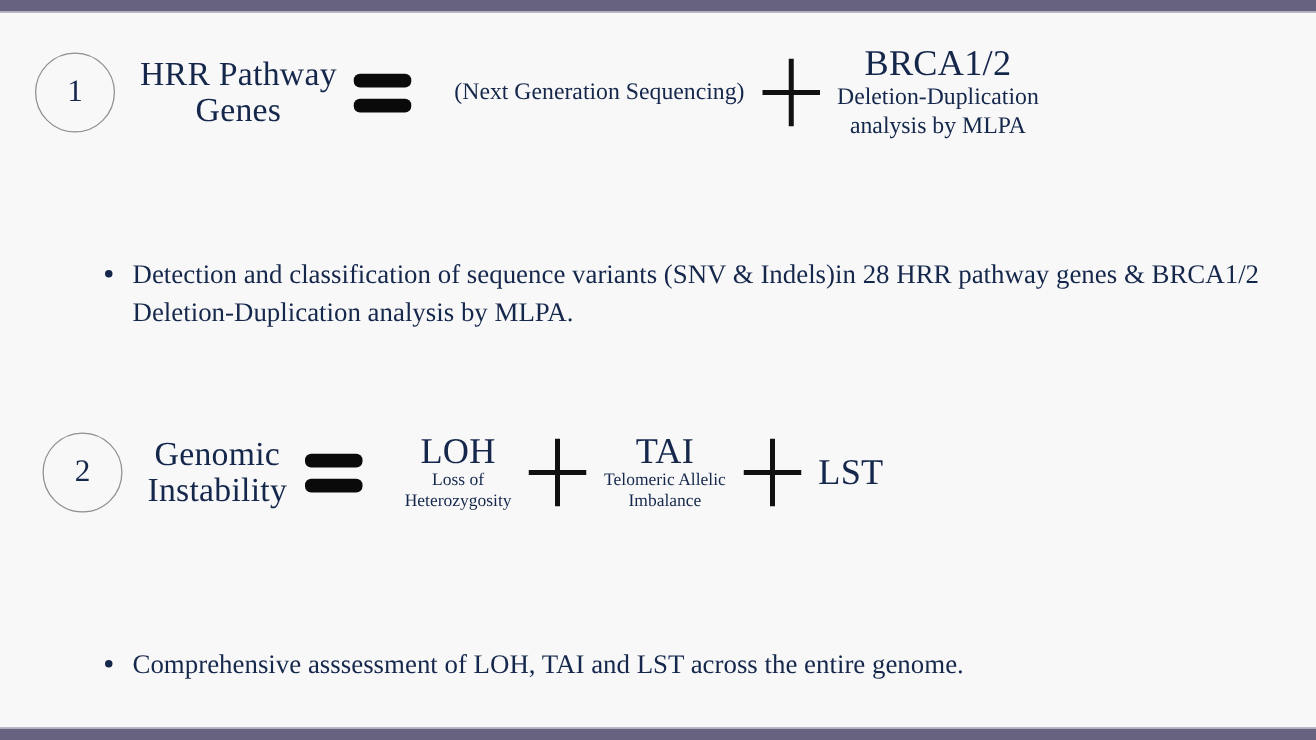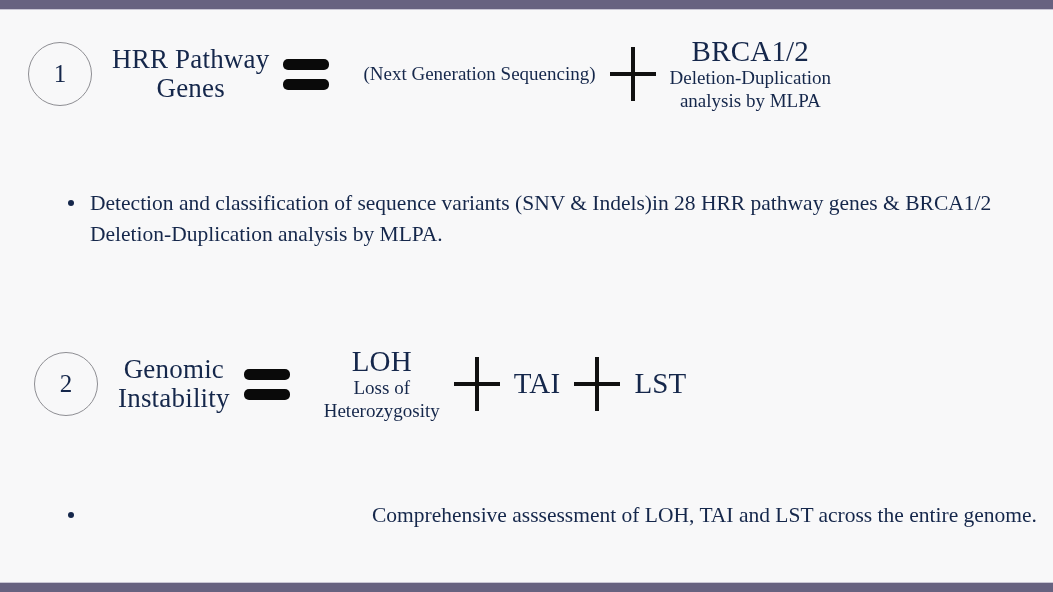--- a/index.html
+++ b/index.html
@@ -68,21 +68,21 @@
     letter-spacing: .2px;
     white-space: pre-line;
     text-align: center;
   }
   .term .headline.big { font-size: 29px; }
   .term .sub {
     font-size: 19px;
     line-height: 1.18;
     white-space: pre-line;
   }
-  .term .sub.small { font-size: 19px; }
+  .term .sub.small { font-size: 14px; }
 
   
   .op-equals {
     flex: 0 0 auto;
     width: 46px;
     display: flex;
     flex-direction: column;
     justify-content: center;
     gap: 9px;
   }
@@ -111,26 +111,26 @@
   .op-plus i.v {
     top: 0; bottom: 0;
     left: 50%;
     width: 4px;
     margin-left: -2px;
   }
 
   
   .bullets {
     position: absolute;
-    margin: 0;
+    margin: 16px;
     padding: 0;
     list-style: none;
   }
   #bullets-1 { left: 62px; top: 178px; width: 975px; }
-  #bullets-2 { left: 62px; top: 490px; width: 975px; text-align: right; }
+  #bullets-2 { left: 62px; top: 490px; width: 975px; }
   .bullets li {
     position: relative;
     padding-left: 28px;
     font-size: 21.5px;
     line-height: 1.42;
     color: #15274b;
     margin-bottom: 2px;
   }
   .bullets li::before {
     content: "";
@@ -232,20 +232,22 @@
 
       <div class="op-plus">
         <i class="h"></i>
           <i class="v"></i>
       </div>
 
       <div class="sp-c"></div>
 
       <div class="term">
         <div class="headline big">TAI</div>
+        <div class="sub small">Telomeric Allelic
+Imbalance</div>
       </div>
 
       <div class="sp-c"></div>
 
       <div class="op-plus">
         <i class="h"></i>
           <i class="v"></i>
       </div>
 
       <div class="sp-c"></div>

